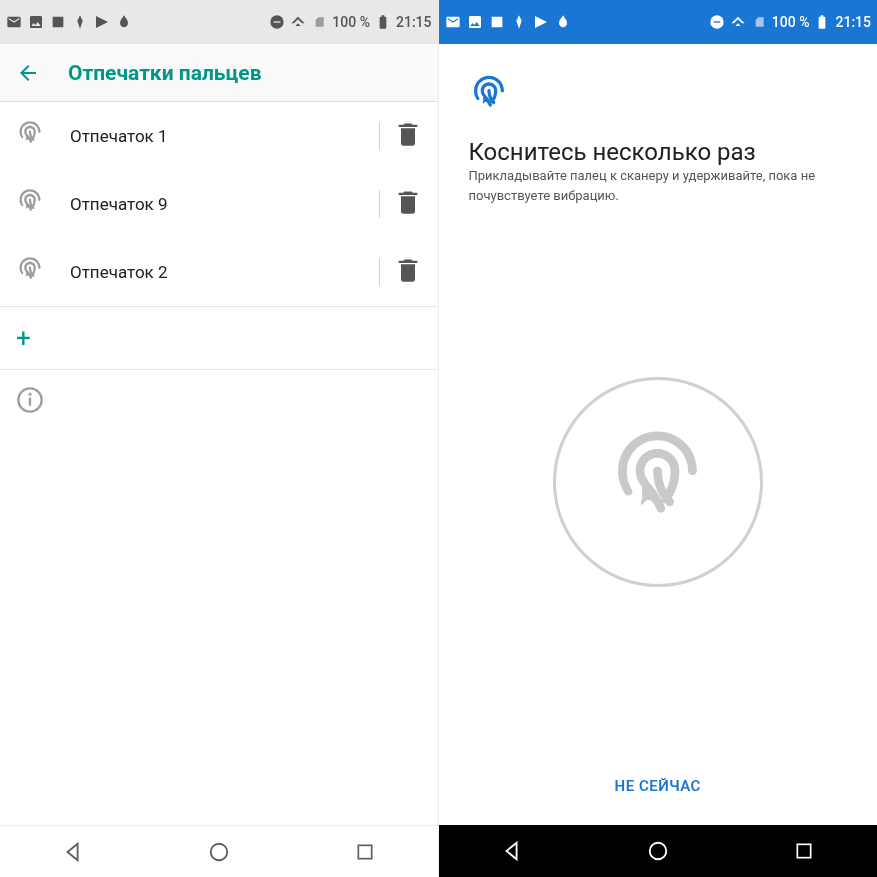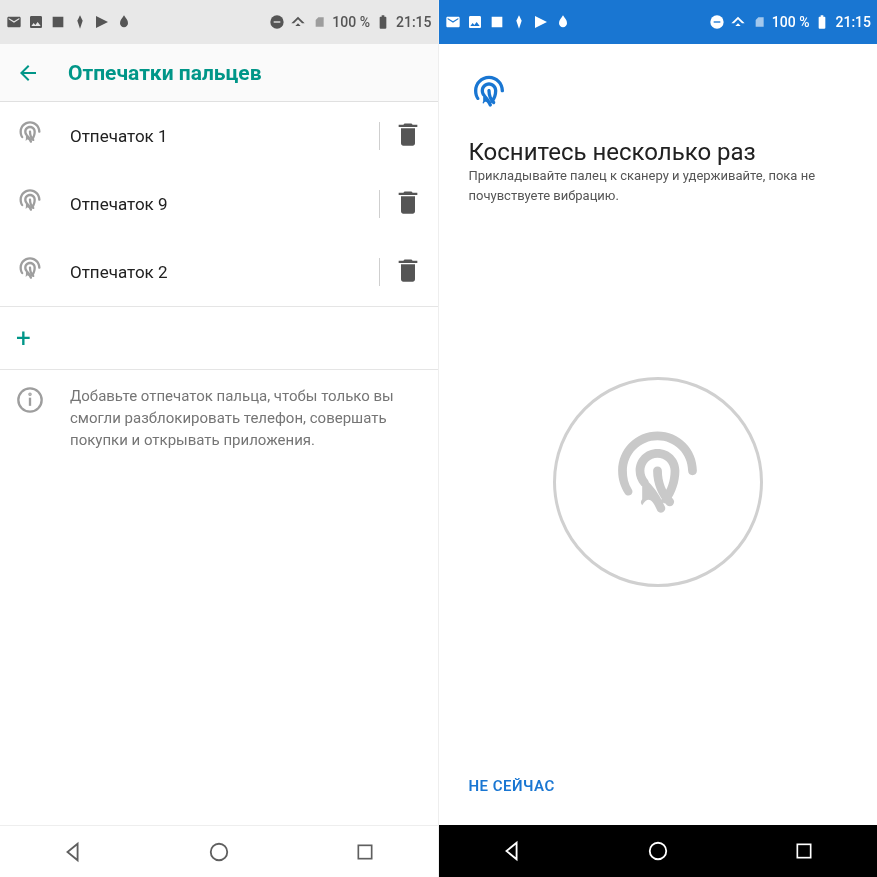--- a/index.html
+++ b/index.html
@@ -36,21 +36,21 @@
 .info-text { font-size: 15px; color: #757575; line-height: 1.45; }
 
 
 .enroll { flex: 1; padding: 30px 30px 0 30px; background:#fff; display:flex; flex-direction:column; }
 .enroll-icon { width: 40px; height: 40px; color: #1976d2; margin-bottom: 24px; }
 .enroll-title { font-size: 24px; color: #212121; margin-bottom: 0; }
 .enroll-body { font-size: 13px; color: #555; line-height: 1.5; }
 .sensor-wrap { flex:1; display:flex; align-items:center; justify-content:center; }
 .sensor-circle { width: 210px; height: 210px; border-radius: 50%; border: 3px solid #d0d0d0; display:flex; align-items:center; justify-content:center; }
 .sensor-fp { width: 105px; color: #c9c9c9; }
-.bottom-actions { padding: 18px 30px 30px; }
+.bottom-actions { padding: 18px 30px 30px; text-align: center; }
 .skip-btn { font-size: 15px; font-weight: 600; color: #1976d2; letter-spacing: 0.5px; }
 
 
 .navbar { height: 52px; background: #fff; display: flex; align-items: center; justify-content: space-around; border-top:1px solid #eee; }
 .navbar-dark { height: 52px; background: #000; display: flex; align-items: center; justify-content: space-around; }
 .nav-btn { width: 60px; display:flex; justify-content:center; align-items:center; }
 .nav-light { color: #5f5f5f; }
 .nav-white { color: #fff; }
 </style>
 </head>
@@ -163,21 +163,20 @@
   <div class="add-row">
     <span class="add-icon">+</span>
   </div>
 
   <div class="info-row">
     <span class="info-icon"><svg viewBox="0 0 24 24" fill="none" stroke="currentColor" stroke-width="2">
           <circle cx="12" cy="12" r="10"></circle>
           <line x1="12" y1="10" x2="12" y2="17"></line>
           <circle cx="12" cy="7" r="0.5" fill="currentColor"></circle>
         </svg></span>
-    <span class="info-text">Добавьте отпечаток пальца, чтобы только вы смогли разблокировать телефон, совершать покупки и открывать приложения.</span>
   </div>
 
   <div style="flex:1"></div>
 
   <div class="navbar">
     <span class="nav-btn nav-light">
         <svg width="22" height="22" viewBox="0 0 24 24" fill="none" stroke="currentColor" stroke-width="2">
           <path d="M17 3 L6 12 L17 21 Z" fill="none"></path>
         </svg>
       </span>

